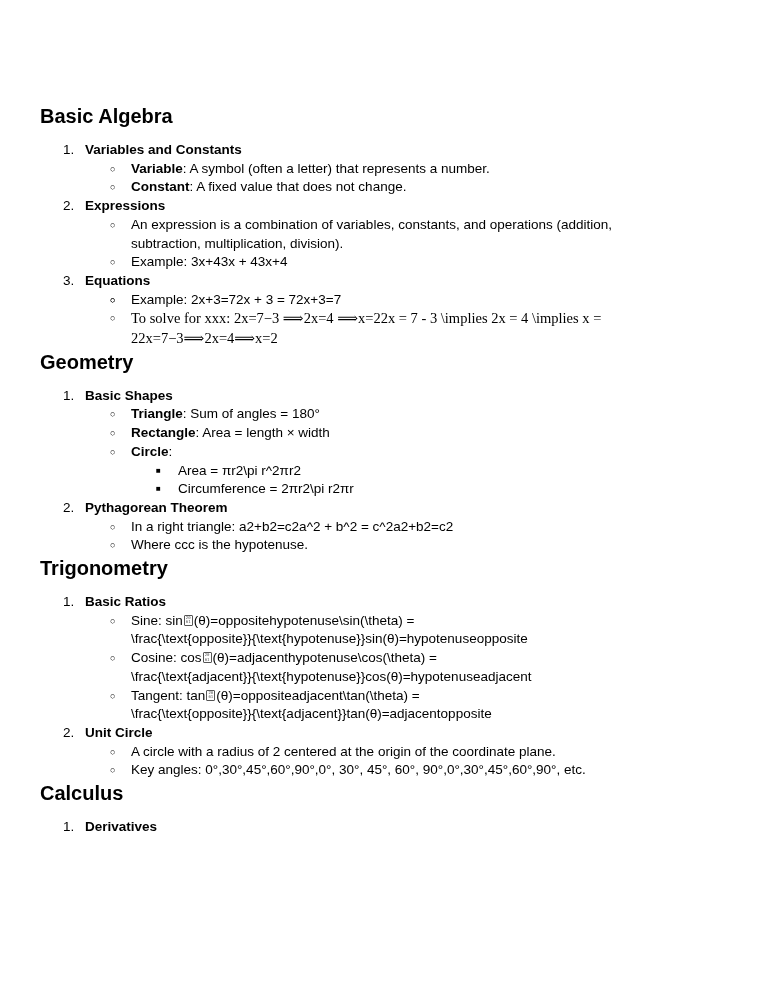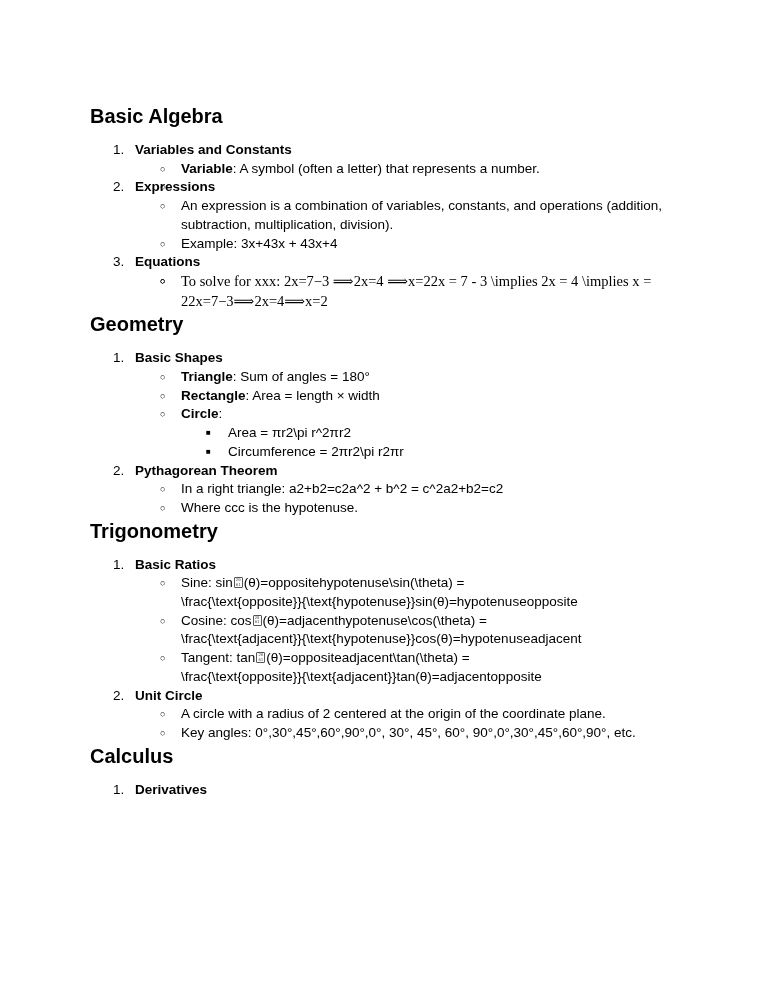--- a/index.html
+++ b/index.html
@@ -5,21 +5,21 @@
   html, body { margin: 0; padding: 0; background: #ffffff; }
   body {
     width: 768px; height: 994px;
     font-family: "Liberation Sans", sans-serif;
     color: #000000;
     overflow: hidden;
   }
   .page {
     box-sizing: border-box;
     width: 768px; height: 994px;
-    padding: 103px 40px 0 90px;
+    padding: 103px 40px 0 40px;
     background: #ffffff;
     overflow: hidden;
   }
   .h2 {
     font-size: 20px;
     line-height: 27px;
     font-weight: 700;
     margin: 0;
     color: #000000;
   }
@@ -84,28 +84,28 @@
 </head>
 <body>
 
 <div class="page">
 
   <div class="section">
     <h2 class="h2">Basic Algebra</h2>
     <ol class="olist">
       <li class="li1"><span class="num">1.</span><span class="ttl">Variables and Constants</span></li>
       <li class="li2"><span class="m2">○</span><span><b class="lead">Variable</b><span class="pw">: A symbol (often a letter) that represents a number.</span></span></li>
-      <li class="li2"><span class="m2">○</span></li>
+      <li class="li2"><span class="m2">○</span><span><b class="lead">Constant</b><span class="pw">: A fixed value that does not change.</span></span></li>
       <li class="li1"><span class="num">2.</span><span class="ttl">Expressions</span></li>
       <li class="li2"><span class="m2">○</span><span><b class="lead"></b><span class="pw">An expression is a combination of variables, constants, and operations (addition,
 subtraction, multiplication, division).</span></span></li>
       <li class="li2"><span class="m2">○</span><span><b class="lead"></b><span class="pw">Example: 3x+43x + 43x+4</span></span></li>
       <li class="li1"><span class="num">3.</span><span class="ttl">Equations</span></li>
       <li class="li2"><span class="m2">○</span></li>
-      <li class="li2"><span class="m2">○</span></li>
+      <li class="li2"><span class="m2">○</span><span><b class="lead"></b><span class="pw">Example: 2x+3=72x + 3 = 72x+3=7</span></span></li>
       <li class="li2"><span class="m2">○</span><span class="serif pw">To solve for xxx: 2x=7−3 ⟹2x=4 ⟹x=22x = 7 - 3 \implies 2x = 4 \implies x =
 22x=7−3⟹2x=4⟹x=2</span></li>
     </ol>
   </div>
 
   <div class="section">
     <h2 class="h2">Geometry</h2>
     <ol class="olist">
       <li class="li1"><span class="num">1.</span><span class="ttl">Basic Shapes</span></li>
       <li class="li2"><span class="m2">○</span><span><b class="lead">Triangle</b><span class="pw">: Sum of angles = 180°</span></span></li>

